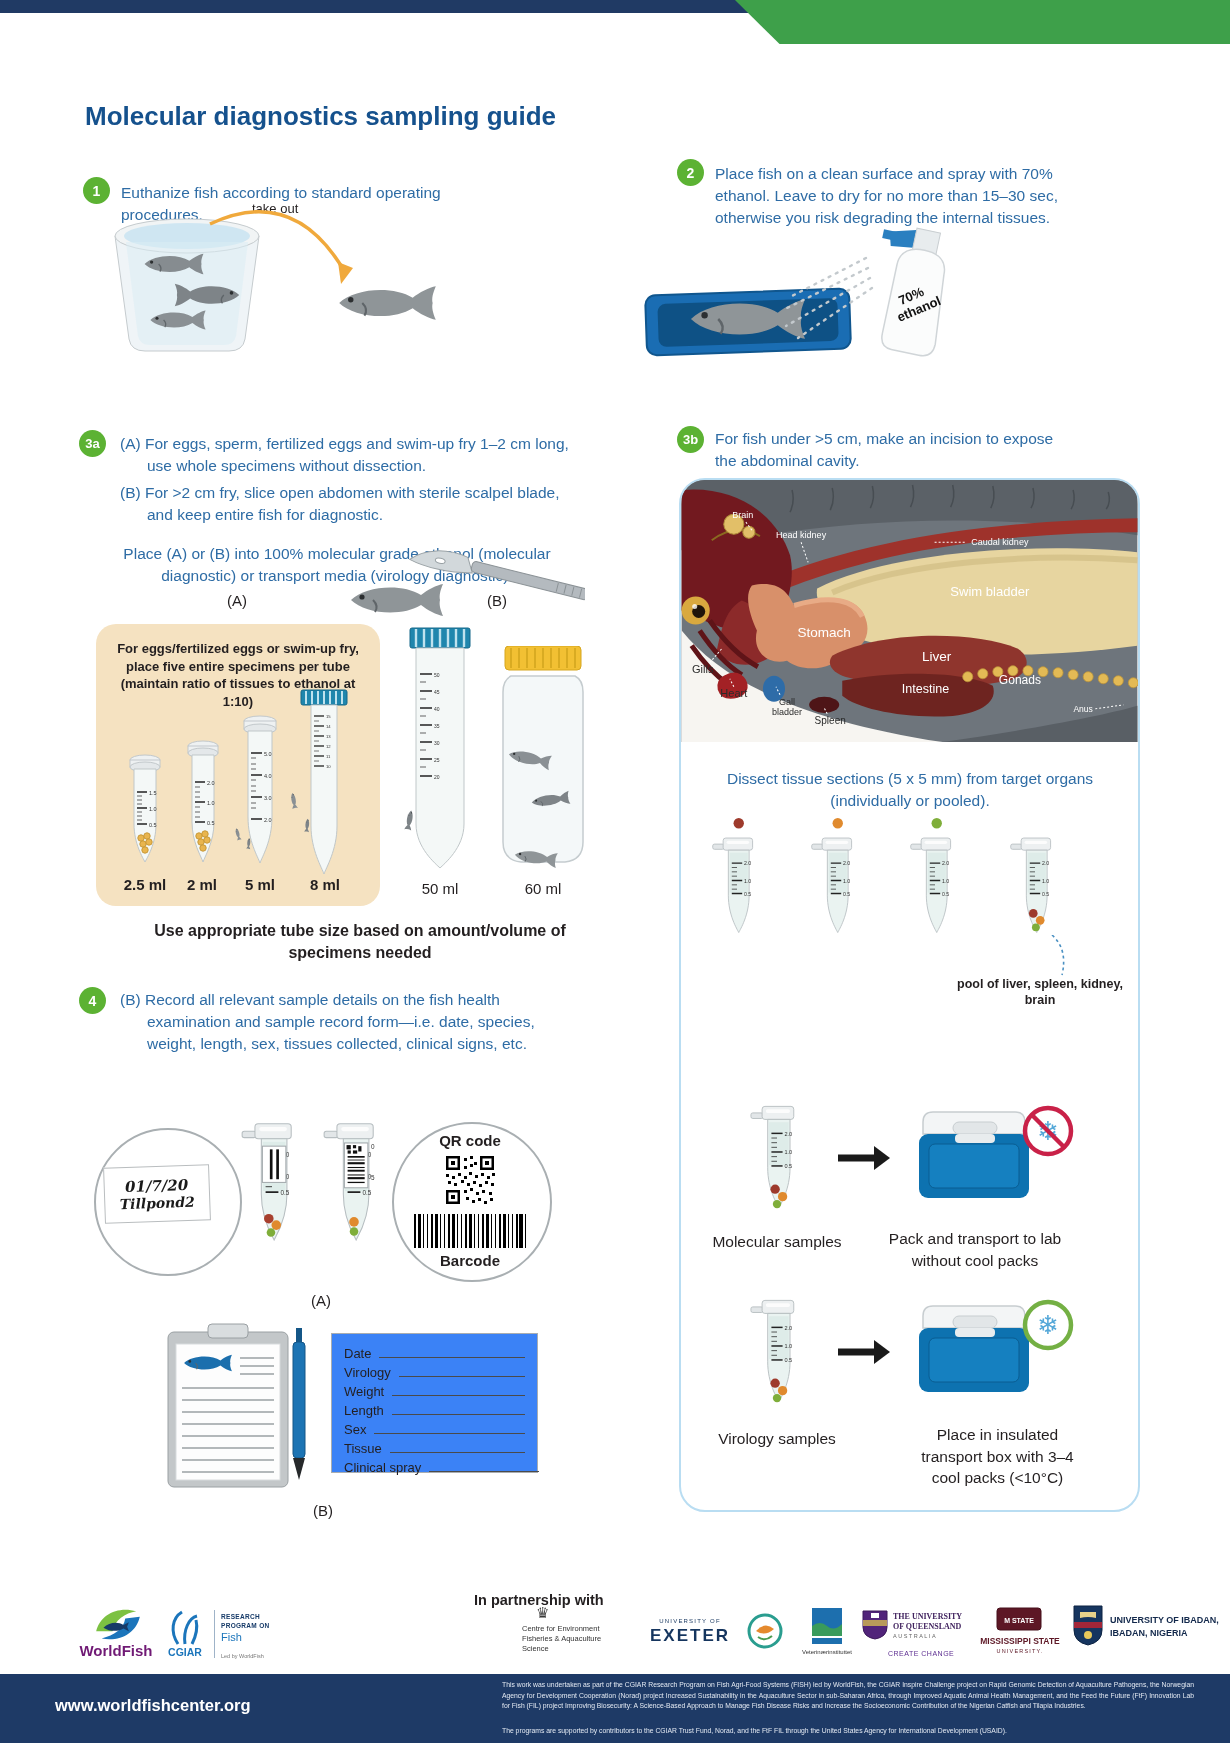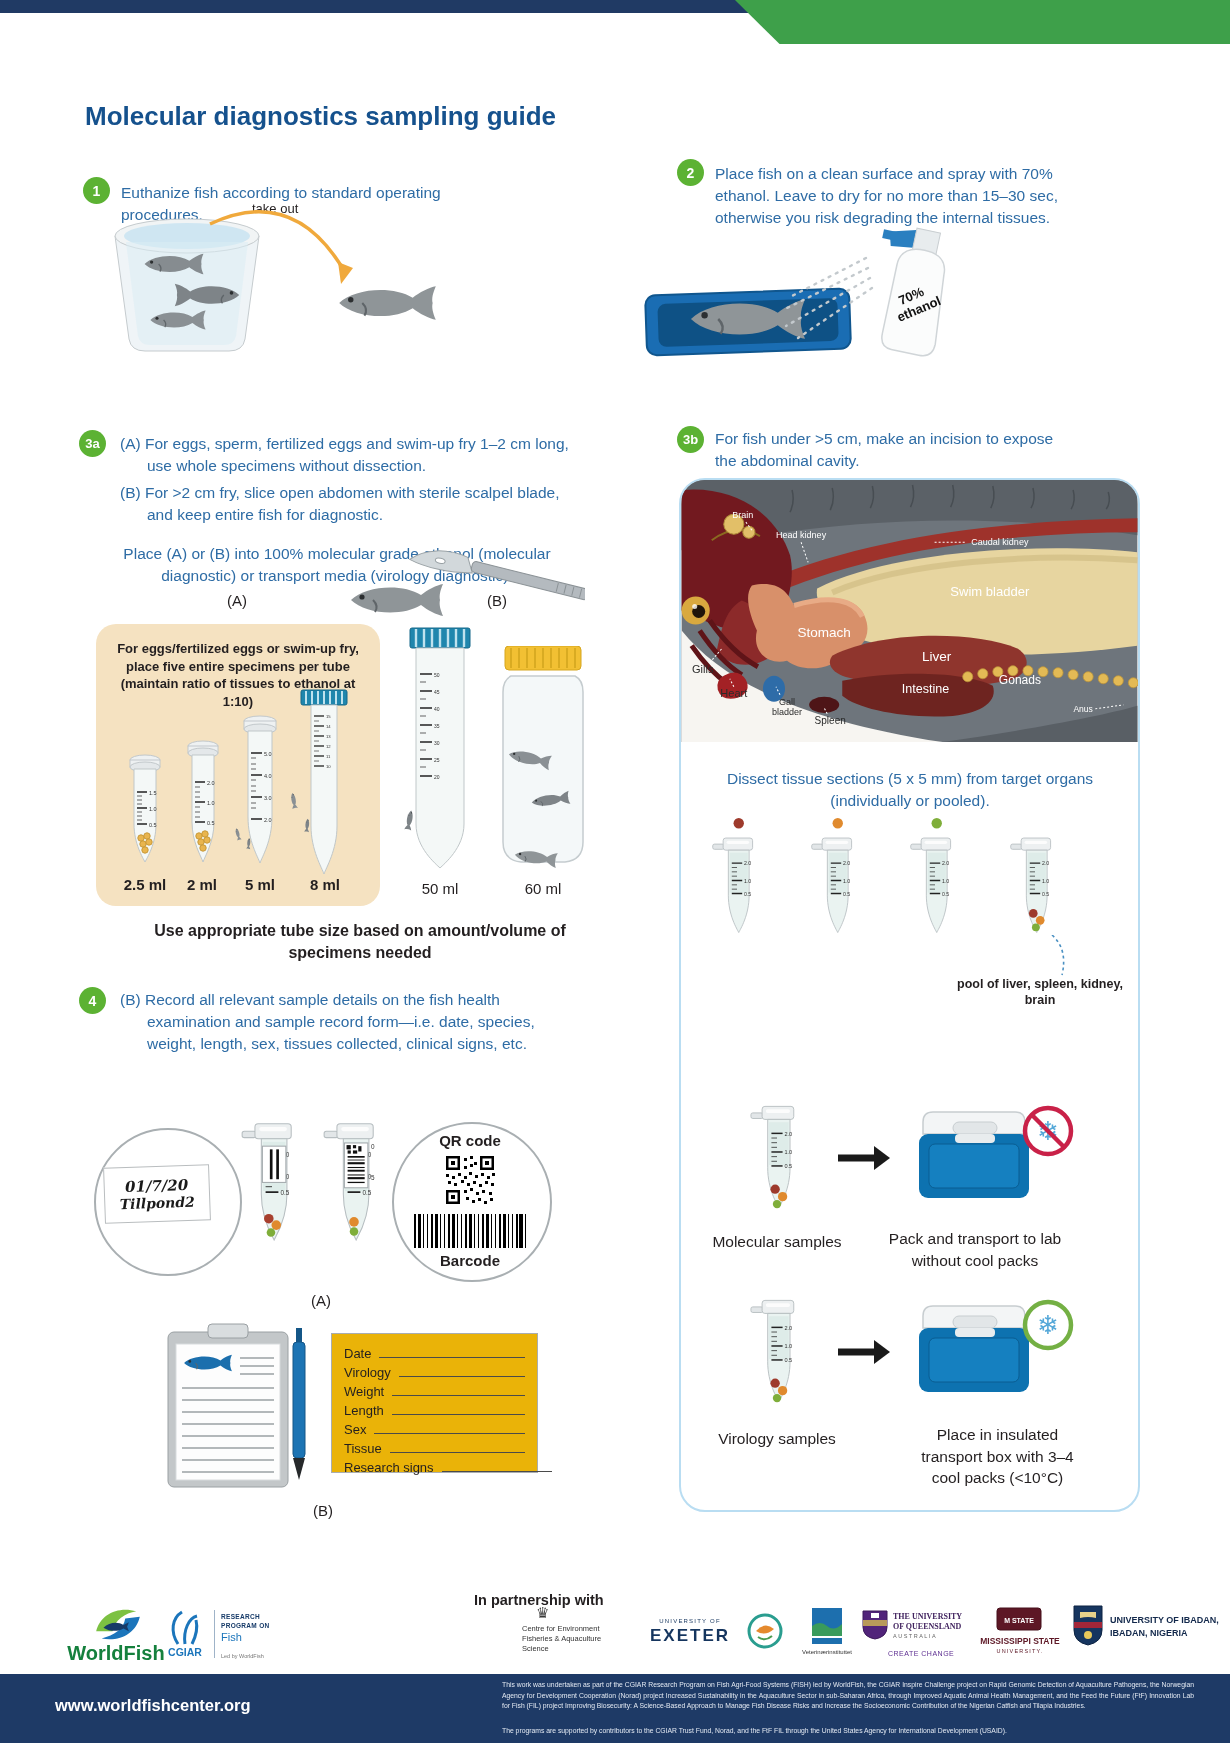--- a/index.html
+++ b/index.html
@@ -463,21 +463,21 @@
       <line x1="22" y1="138" x2="114" y2="138"></line>
         <line x1="22" y1="150" x2="114" y2="150"></line>
     </g>
     <g>
       <rect x="136" y="6" width="6" height="16" fill="#145687"></rect>
       <rect x="133" y="20" width="12" height="116" rx="4" fill="#1c74b4" stroke="#145687"></rect>
       <polygon points="133,136 145,136 139,158" fill="#26292b"></polygon>
     </g>
   </svg>
 
-  <div class="abs" style="left:331px;top:1333px;width:207px;height:140px;background:#eab308;border:1px solid #a9adb0;padding:8px 12px;box-sizing:border-box">
+  <div class="abs" style="left:331px;top:1333px;width:207px;height:140px;background:#3b82f6;border:1px solid #a9adb0;padding:8px 12px;box-sizing:border-box">
     <div class="fldrow">
         <span class="lbl">Date</span>
         <span class="line"></span>
       </div>
     <div class="fldrow">
         <span class="lbl">Virology</span>
         <span class="line"></span>
       </div>
     <div class="fldrow">
         <span class="lbl">Weight</span>
@@ -489,21 +489,21 @@
       </div>
     <div class="fldrow">
         <span class="lbl">Sex</span>
         <span class="line"></span>
       </div>
     <div class="fldrow">
         <span class="lbl">Tissue</span>
         <span class="line"></span>
       </div>
     <div class="fldrow">
-        <span class="lbl">Research signs</span>
+        <span class="lbl">Clinical spray</span>
         <span class="line"></span>
       </div>
   </div>
   <div class="abs dk ctr" style="left:300px;top:1502px;width:46px;font-size:15px">(B)</div>
 
   <div class="abs" style="left:679px;top:478px;width:461px;height:1034px;border:2px solid #b9ddf2;border-radius:26px;background:#fff;box-sizing:border-box"></div>
 
   <div class="abs stepnum" style="left:677px;top:426px;font-size:13px">3b</div>
   <div class="abs bodytxt" style="left:715px;top:428px;width:350px">For fish under &gt;5 cm, make an incision to expose the abdominal cavity.</div>
 
@@ -673,21 +673,21 @@
   <div class="abs dk ctr" style="left:697px;top:1430px;width:160px;font-size:15.5px">Virology samples</div>
   <div class="abs dk ctr" style="left:905px;top:1424px;width:185px;font-size:15.5px;line-height:1.4">Place in insulated transport box with 3–4 cool packs (&lt;10°C)</div>
 
   <div class="abs dk b" style="left:474px;top:1592px;font-size:14.5px">In partnership with</div>
 
   <svg class="abs" style="left:88px;top:1604px" width="60" height="40" viewBox="0 0 60 44">
     <path d="M6,30 C10,12 30,2 50,8 C38,10 26,18 24,30 Z" fill="#7cc142"></path>
     <path d="M54,14 C50,32 32,42 12,38 C26,34 36,28 38,16 Z" fill="#1b75bb"></path>
     <path d="M14,26 C20,20 30,19 36,23 L42,20 40,25 42,30 36,27 C30,31 20,30 14,26 Z" fill="#163a68"></path>
   </svg>
-  <div class="abs ctr b" style="left:46px;top:1642px;width:140px;font-size:20px;color:#15803d">WorldFish</div>
+  <div class="abs ctr b" style="left:46px;top:1642px;width:140px;font-size:15px;color:#701a75">WorldFish</div>
 
   <svg class="abs" style="left:168px;top:1608px" width="34" height="38" viewBox="0 0 34 38">
     <g stroke="#1b75bb" stroke-width="3" fill="none">
       <path d="M10,36 C2,24 4,10 14,4"></path>
         <path d="M17,36 C15,22 21,10 29,8"></path>
         <path d="M24,36 C28,28 30,20 28,12"></path>
     </g>
   </svg>
   <div class="abs ctr b" style="left:162px;top:1646px;width:46px;font-size:10.5px;color:#1b75bb">CGIAR</div>
   <div class="abs" style="left:214px;top:1610px;width:1px;height:48px;background:#9fb3c8"></div>

